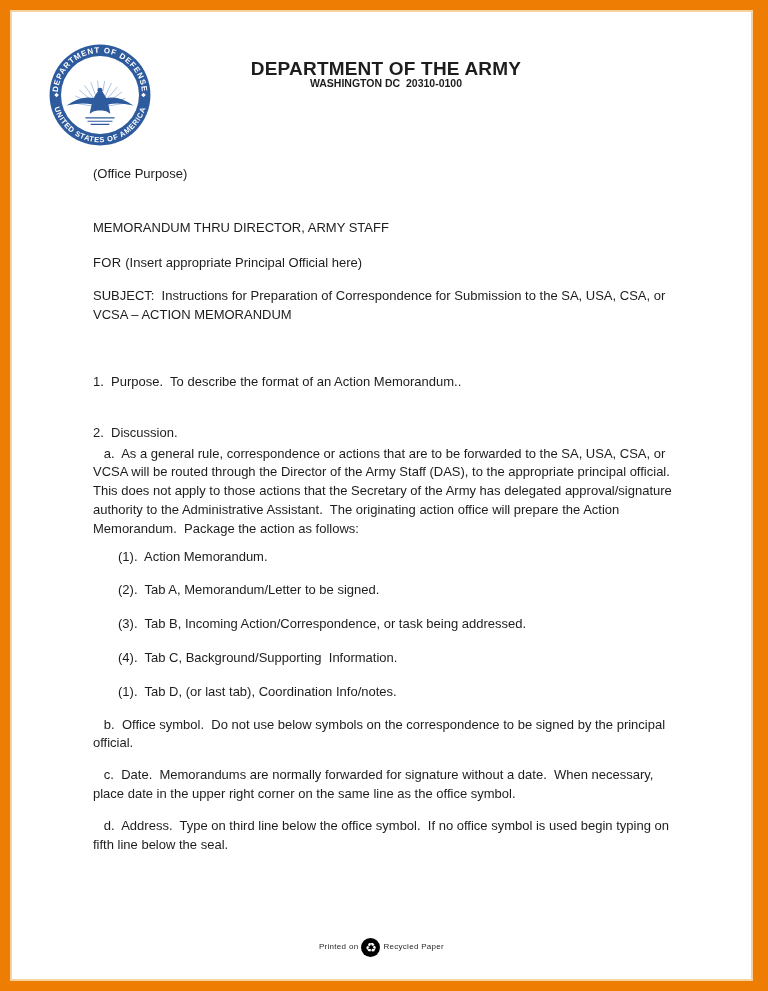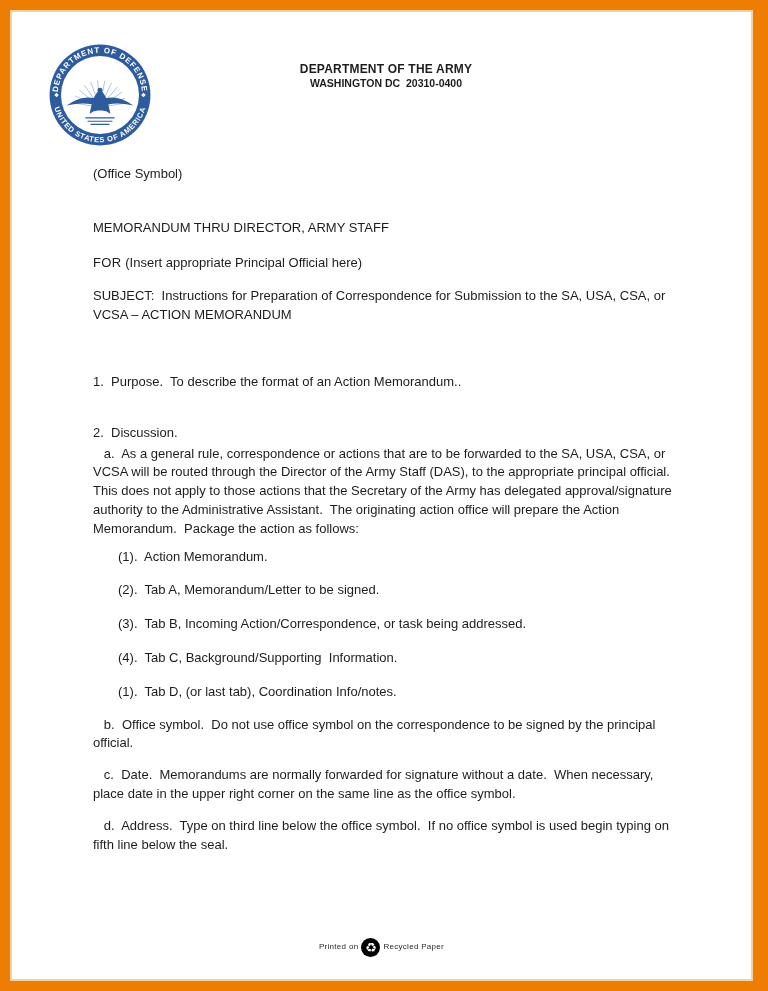--- a/index.html
+++ b/index.html
@@ -11,21 +11,21 @@
   .sheet {
     position:relative; width:100%; height:100%; box-sizing:border-box;
     border:2px solid #f5d2a0;
     background:#ffffff;
     padding:33px 72px 0 81px;
     font-family:"Liberation Sans","DejaVu Sans",sans-serif;
     font-size:13px; line-height:18.8px; color:#1d1d1d;
   }
   .seal { position:absolute; left:36px; top:31px; width:104px; height:104px; }
   .hdr { text-align:center; margin-top:16px; }
-  .hdr-org  { font-weight:bold; font-size:12px; line-height:16px; letter-spacing:0.2px; }
+  .hdr-org  { font-weight:bold; font-size:19px; line-height:16px; letter-spacing:0.2px; }
   .hdr-addr { font-weight:bold; font-size:10.5px; line-height:13px; }
   .txt { white-space:pre-wrap; margin:0; }
   .office  { margin-top:75px; }
   .memo    { margin-top:35px; }
   .forline { margin-top:16px; white-space:pre-wrap; }
   .for-label { font-size:13px; letter-spacing:0.4px; }
   .subject { margin-top:15px; }
   .p1 { margin-top:48px; }
   .p2 { margin-top:32px; }
   .pa { margin-top:2px; }
@@ -70,42 +70,42 @@
       <g stroke="#7f9fce" stroke-width="0.6">
         <path fill="none" d="M50,62 L24.4,57.5 M50,62 L26.4,51 M50,62 L30.1,45.3 M50,62 L35.1,40.7 M50,62 L41.1,37.6 M50,62 L47.7,36.1 M50,62 L54.5,36.4 M50,62 L61,38.4 M50,62 L66.7,42.1 M50,62 L71.3,47.1 M50,62 L74.4,53.1 M50,62 L75.6,57.5"></path>
       </g>
       <path fill="#2d5b9e" d="M18,60 Q32,50 44,53 Q47,47 50,45 Q53,47 56,53 Q68,50 82,60 Q68,57 58,59 L60,68 Q55,64 50,65 Q45,64 40,68 L42,59 Q32,57 18,60 Z"></path>
       <circle cx="50" cy="45.5" r="2.4" fill="#2d5b9e"></circle>
       <path stroke="#2d5b9e" stroke-width="1.1" fill="none" d="M36,72 H64 M38,75.2 H62 M41,78.2 H59"></path>
     </svg>
 
     <div class="hdr">
       <div class="hdr-org">DEPARTMENT OF THE ARMY</div>
-      <div class="hdr-addr txt">WASHINGTON DC  20310-0400</div>
+      <div class="hdr-addr txt">WASHINGTON DC  20310-0100</div>
     </div>
 
-    <p class="txt office">(Office Symbol)</p>
+    <p class="txt office">(Office Purpose)</p>
 
     <p class="txt memo">MEMORANDUM THRU DIRECTOR, ARMY STAFF</p>
 
     <p class="forline"><span class="for-label">FOR</span><span> (Insert appropriate Principal Official here)</span></p>
 
     <p class="txt subject">SUBJECT:  Instructions for Preparation of Correspondence for Submission to the SA, USA, CSA, or VCSA – ACTION MEMORANDUM</p>
 
     <p class="txt p1">1.  Purpose.  To describe the format of an Action Memorandum..</p>
     <p class="txt p2">2.  Discussion.</p>
     <p class="txt pa">   a.  As a general rule, correspondence or actions that are to be forwarded to the SA, USA, CSA, or VCSA will be routed through the Director of the Army Staff (DAS), to the appropriate principal official.  This does not apply to those actions that the Secretary of the Army has delegated approval/signature authority to the Administrative Assistant.  The originating action office will prepare the Action Memorandum.  Package the action as follows:</p>
 
     <p class="txt li first">(1).  Action Memorandum.</p>
     <p class="txt li">(2).  Tab A, Memorandum/Letter to be signed.</p>
     <p class="txt li">(3).  Tab B, Incoming Action/Correspondence, or task being addressed.</p>
     <p class="txt li">(4).  Tab C, Background/Supporting  Information.</p>
     <p class="txt li">(1).  Tab D, (or last tab), Coordination Info/notes.</p>
 
-    <p class="txt pb">   b.  Office symbol.  Do not use office symbol on the correspondence to be signed by the principal official.</p>
+    <p class="txt pb">   b.  Office symbol.  Do not use below symbols on the correspondence to be signed by the principal official.</p>
     <p class="txt pc">   c.  Date.  Memorandums are normally forwarded for signature without a date.  When necessary, place date in the upper right corner on the same line as the office symbol.</p>
     <p class="txt pd">   d.  Address.  Type on third line below the office symbol.  If no office symbol is used begin typing on fifth line below the seal.</p>
 
     <div class="footer">
       <span>Printed on</span>
       <span class="recycle">♻</span>
       <span>Recycled Paper</span>
     </div>
 
   </div>

